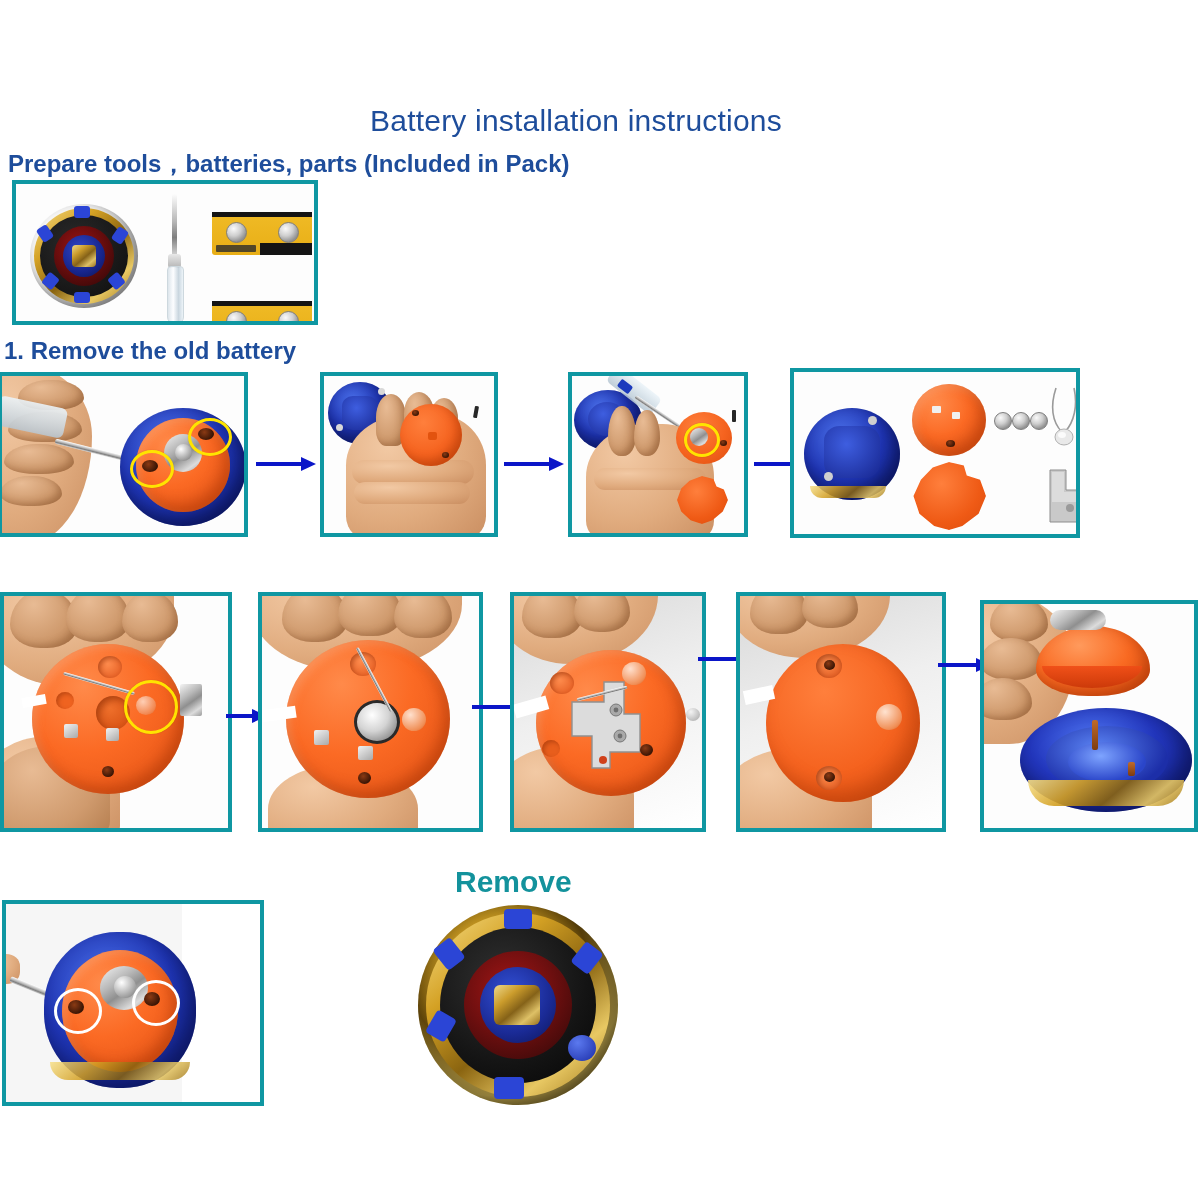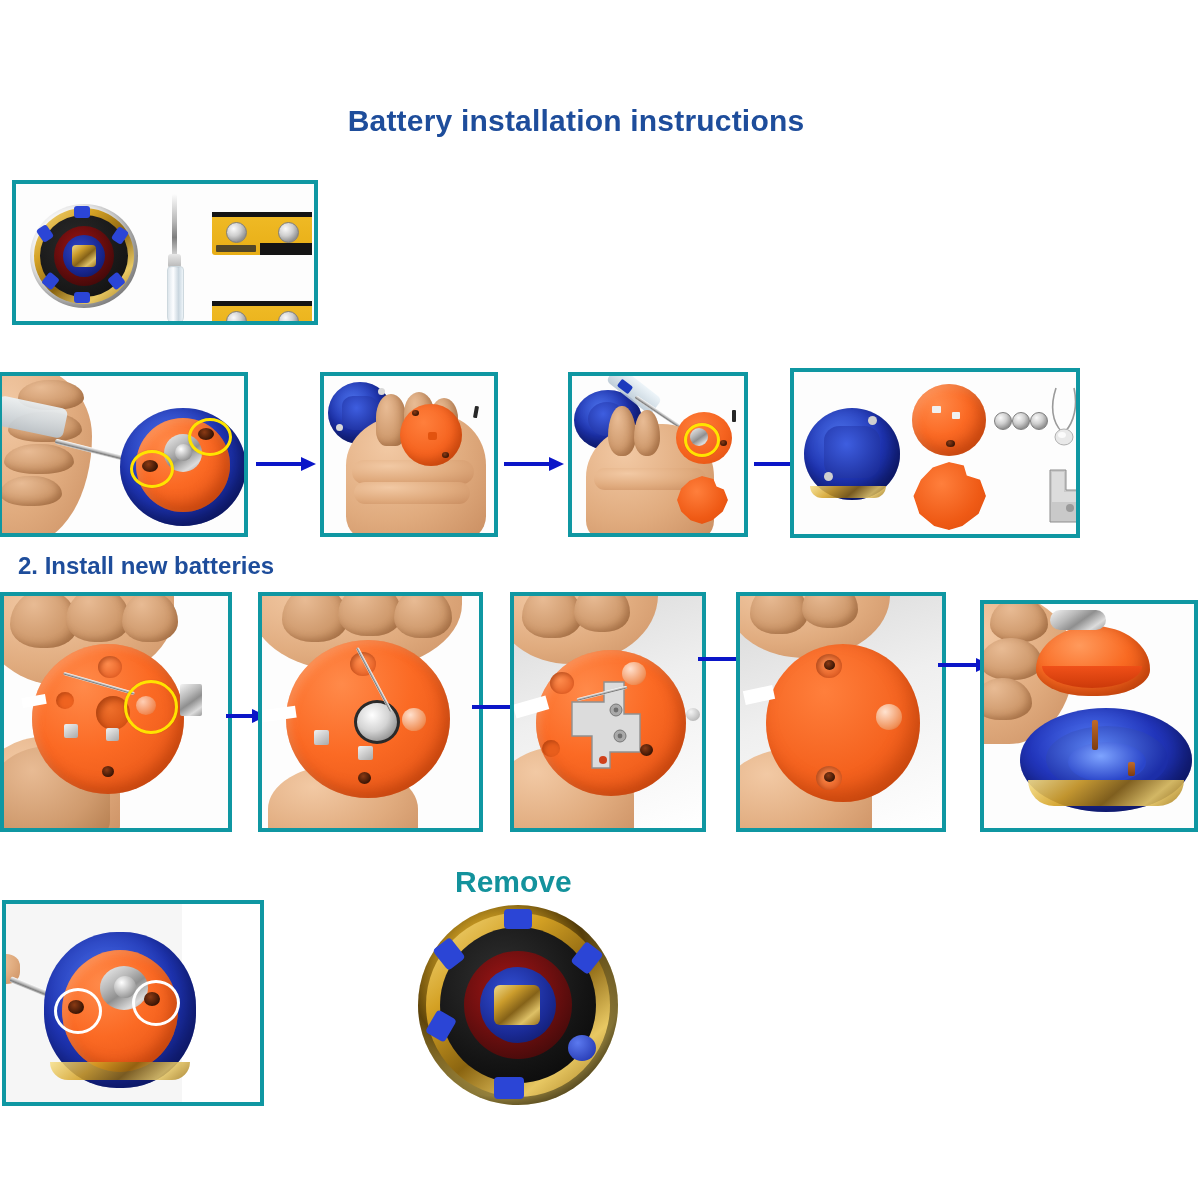--- a/index.html
+++ b/index.html
@@ -9,21 +9,21 @@
     font-family:"Liberation Sans", sans-serif;
     position:relative;
     overflow:hidden;
   }
   .sheet{position:relative;width:1200px;height:1200px;}
 
   
   .main-title{
     position:absolute;left:0;top:104px;width:1152px;
     text-align:center;
-    font-size:30px;font-weight:bold;color:#1e4d9b;
+    font-size:30px;font-weight:normal;color:#1e4d9b;
     letter-spacing:.2px;
   }
   .prep-title{
     position:absolute;left:8px;top:148px;
     font-size:24px;font-weight:bold;color:#1e4d9b;
   }
   .step-title{
     position:absolute;
     font-size:24px;font-weight:bold;color:#1e4d9b;
   }
@@ -121,21 +121,22 @@
     background:radial-gradient(circle at 35% 30%, #fafafa 0%, #cfcfcf 40%, #8e8e8e 75%, #e5e5e5 100%);
     border:1px solid #7e7e7e;
   }
 </style>
 </head>
 <body>
 
 <div class="sheet">
 
   <div class="main-title">Battery installation instructions</div>
-  <div class="step-title" id="step2-title">2. Install  new batteries</div>
+  <div class="prep-title">Prepare tools，batteries, parts (Included in Pack)</div>
+  <div class="step-title" id="step1-title">1.  Remove the old battery</div>
   <div class="finish-title">Remove</div>
 
   <div class="panel" style="left:12px;top:180px;width:306px;height:145px;">
     <div class="photo bg-white">
 
       <div class="abs circ" style="left:14px;top:20px;width:108px;height:104px;
                   background:radial-gradient(circle at 40% 33%, #e9c95f 0%, #b88b1e 28%, #5d4108 52%, #d9b martinez 53%, #3b2a06 100%);
                   border-radius:50%;box-shadow:inset -8px -8px 18px rgba(0,0,0,.55);">
         <div class="abs circ gold" style="left:4px;top:4px;width:100px;height:96px;"></div>
         <div class="abs circ" style="left:10px;top:11px;width:88px;height:82px;background:radial-gradient(circle at 40% 35%,#2a2a2a 0%,#0d0d0d 100%);"></div>

